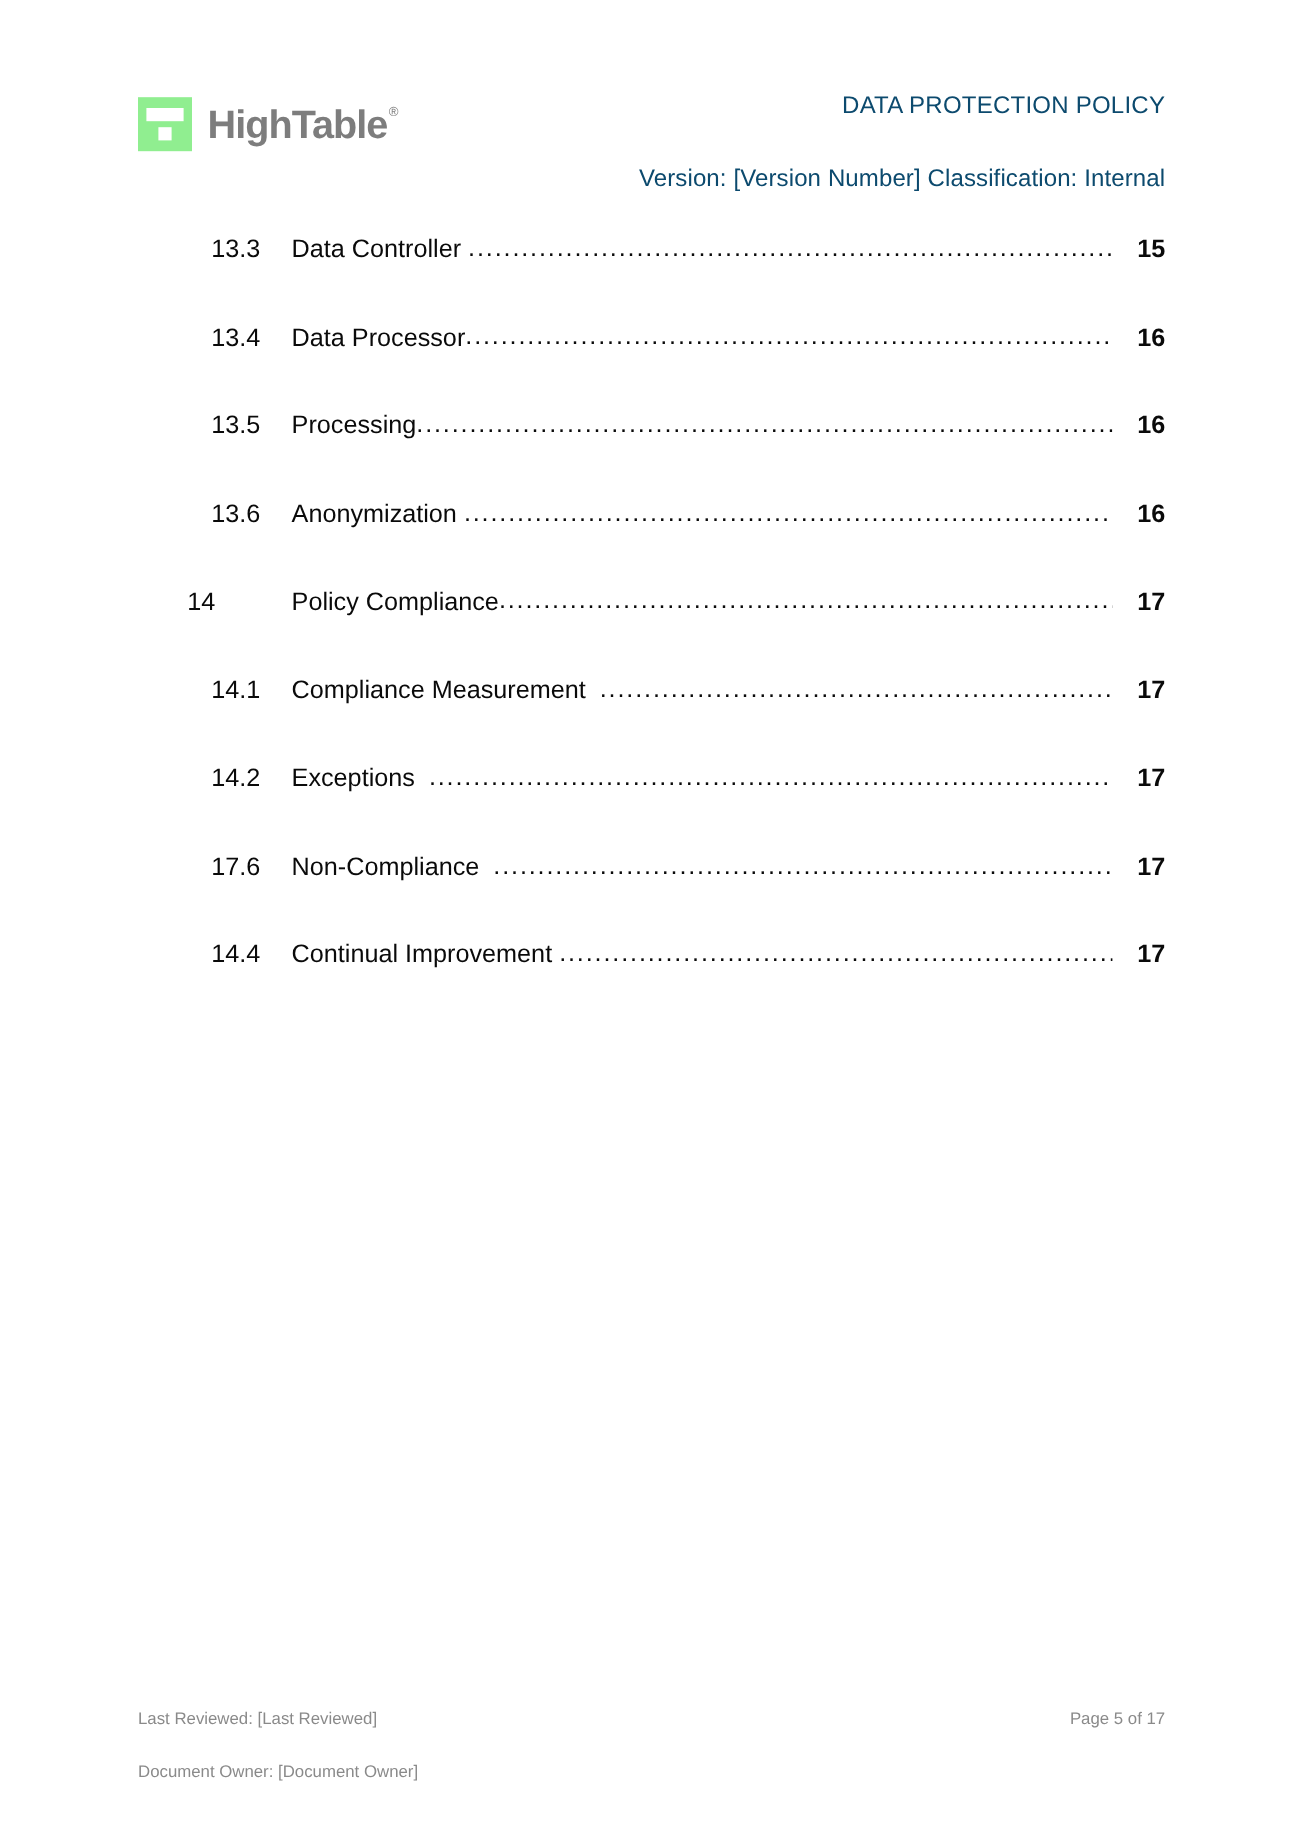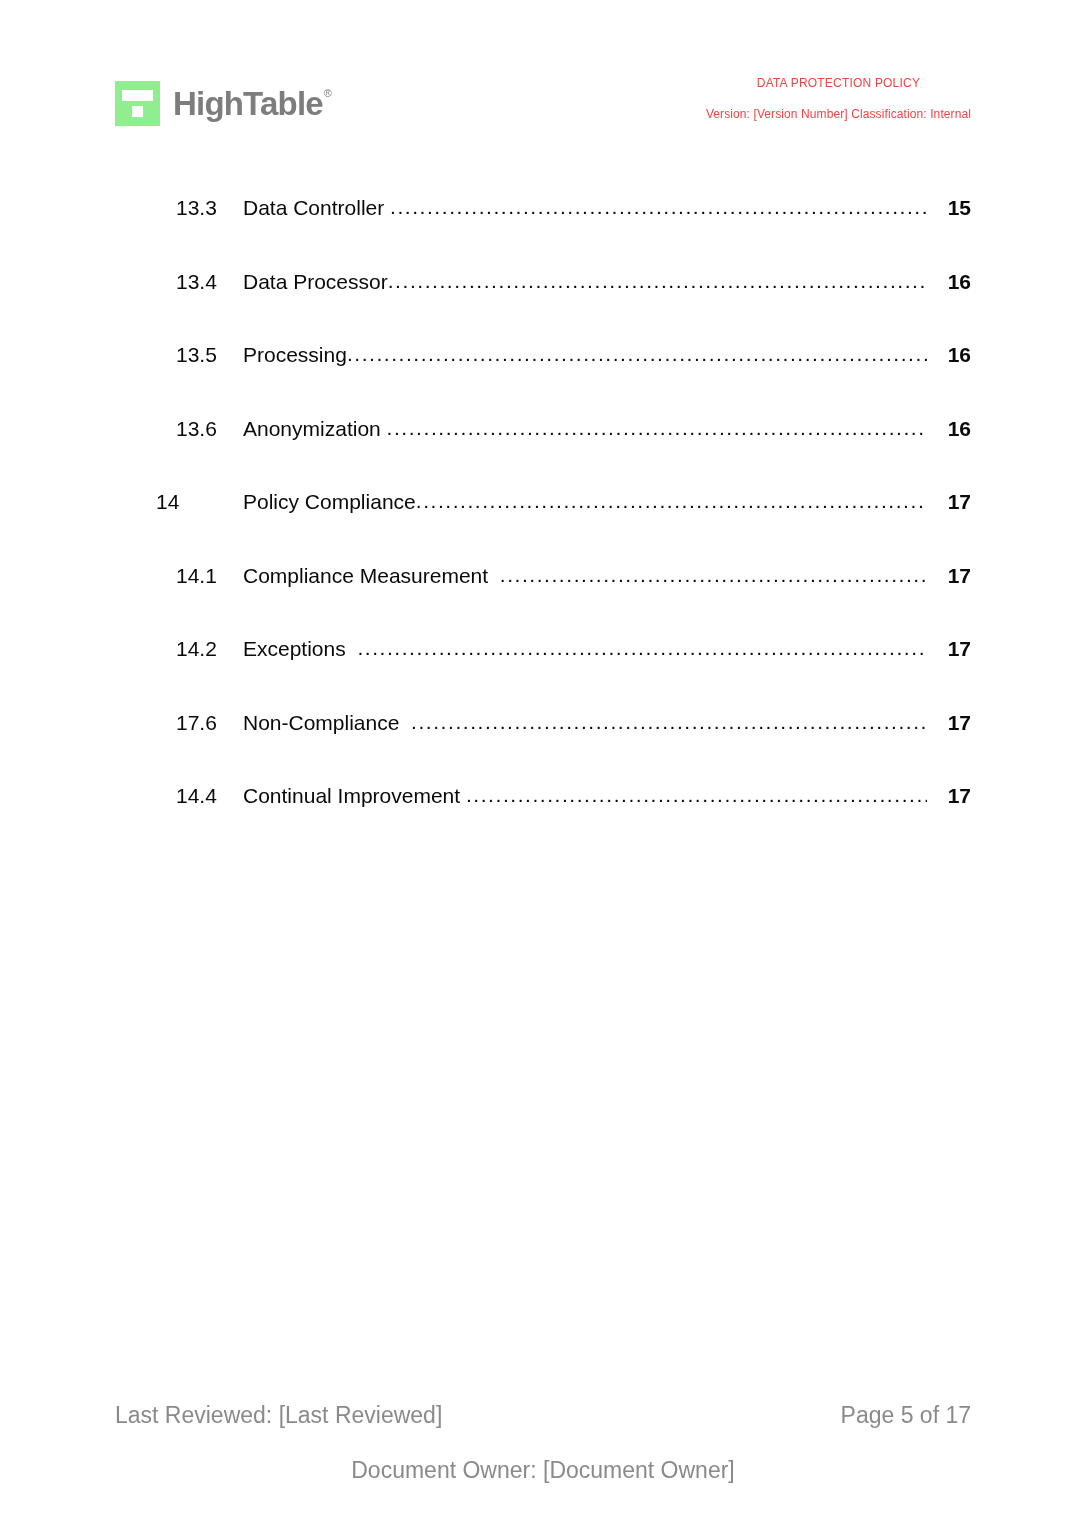--- a/index.html
+++ b/index.html
@@ -81,30 +81,30 @@
     font-weight: normal;
     position: relative;
     top: -6px;
     left: 1px;
   }
 
   .header-right {
     position: absolute;
     right: 131px;
     top: 76px;
-    text-align: center;
-    color: #ef4444;
-    font-size: 12px;
+    text-align: right;
+    color: #0c4a6e;
+    font-size: 20px;
     line-height: 1.25;
   }
   .header-title {
     letter-spacing: 0.2px;
   }
   .header-sub {
-    margin-top: 16px;
+    margin-top: 36px;
     letter-spacing: 0.1px;
   }
 
   
   .toc {
     position: absolute;
     left: 0;
     right: 0;
     top: 196px;
   }
@@ -156,31 +156,30 @@
     font-weight: bold;
   }
 
   
   .footer {
     position: absolute;
     left: 115px;
     right: 131px;
     bottom: 52px;
     color: #8a8a8a;
-    font-size: 23px;
+    font-size: 14px;
     margin-top: 44px;
   }
   .footer-line {
     display: flex;
     justify-content: space-between;
     align-items: baseline;
   }
   .footer-line + .footer-line {
     margin-top: 28px;
-    justify-content: center;
   }
   .footer-left { text-align: left; }
   .footer-right { text-align: center; }
 </style>
 </head>
 <body>
 
 <div class="page">
 
   <div class="header">

